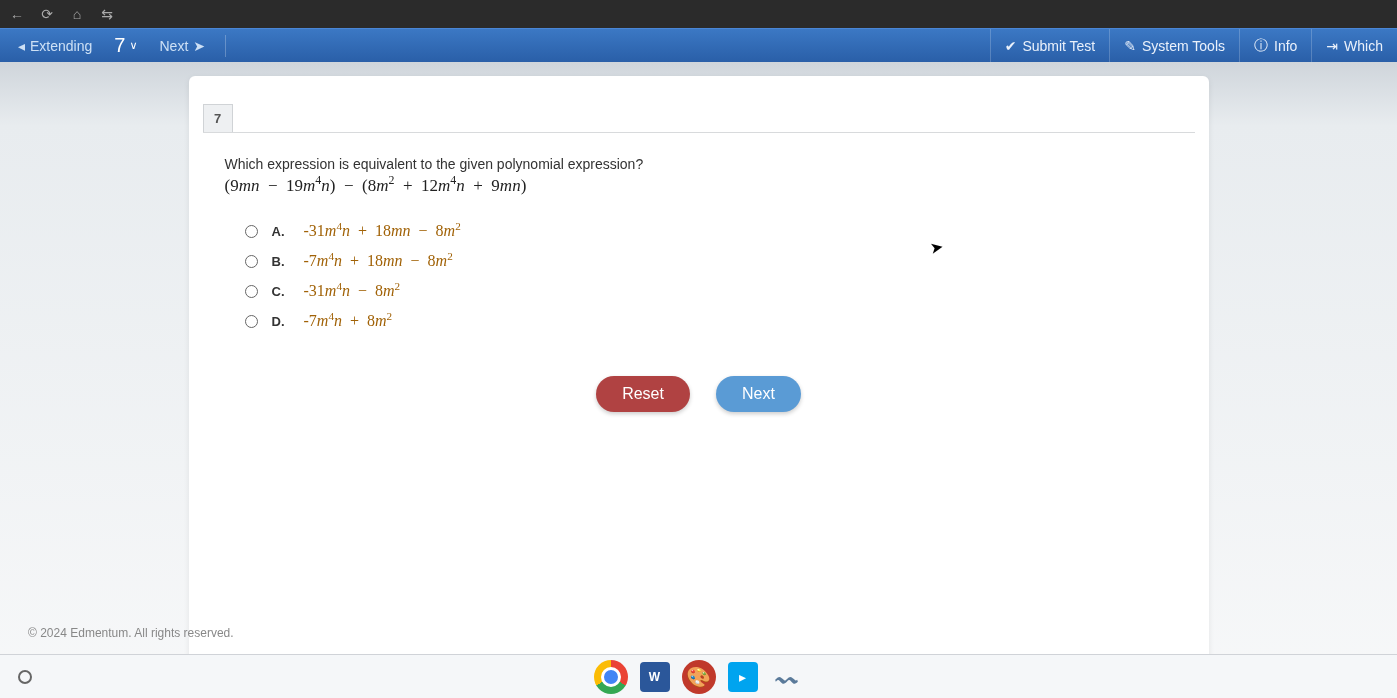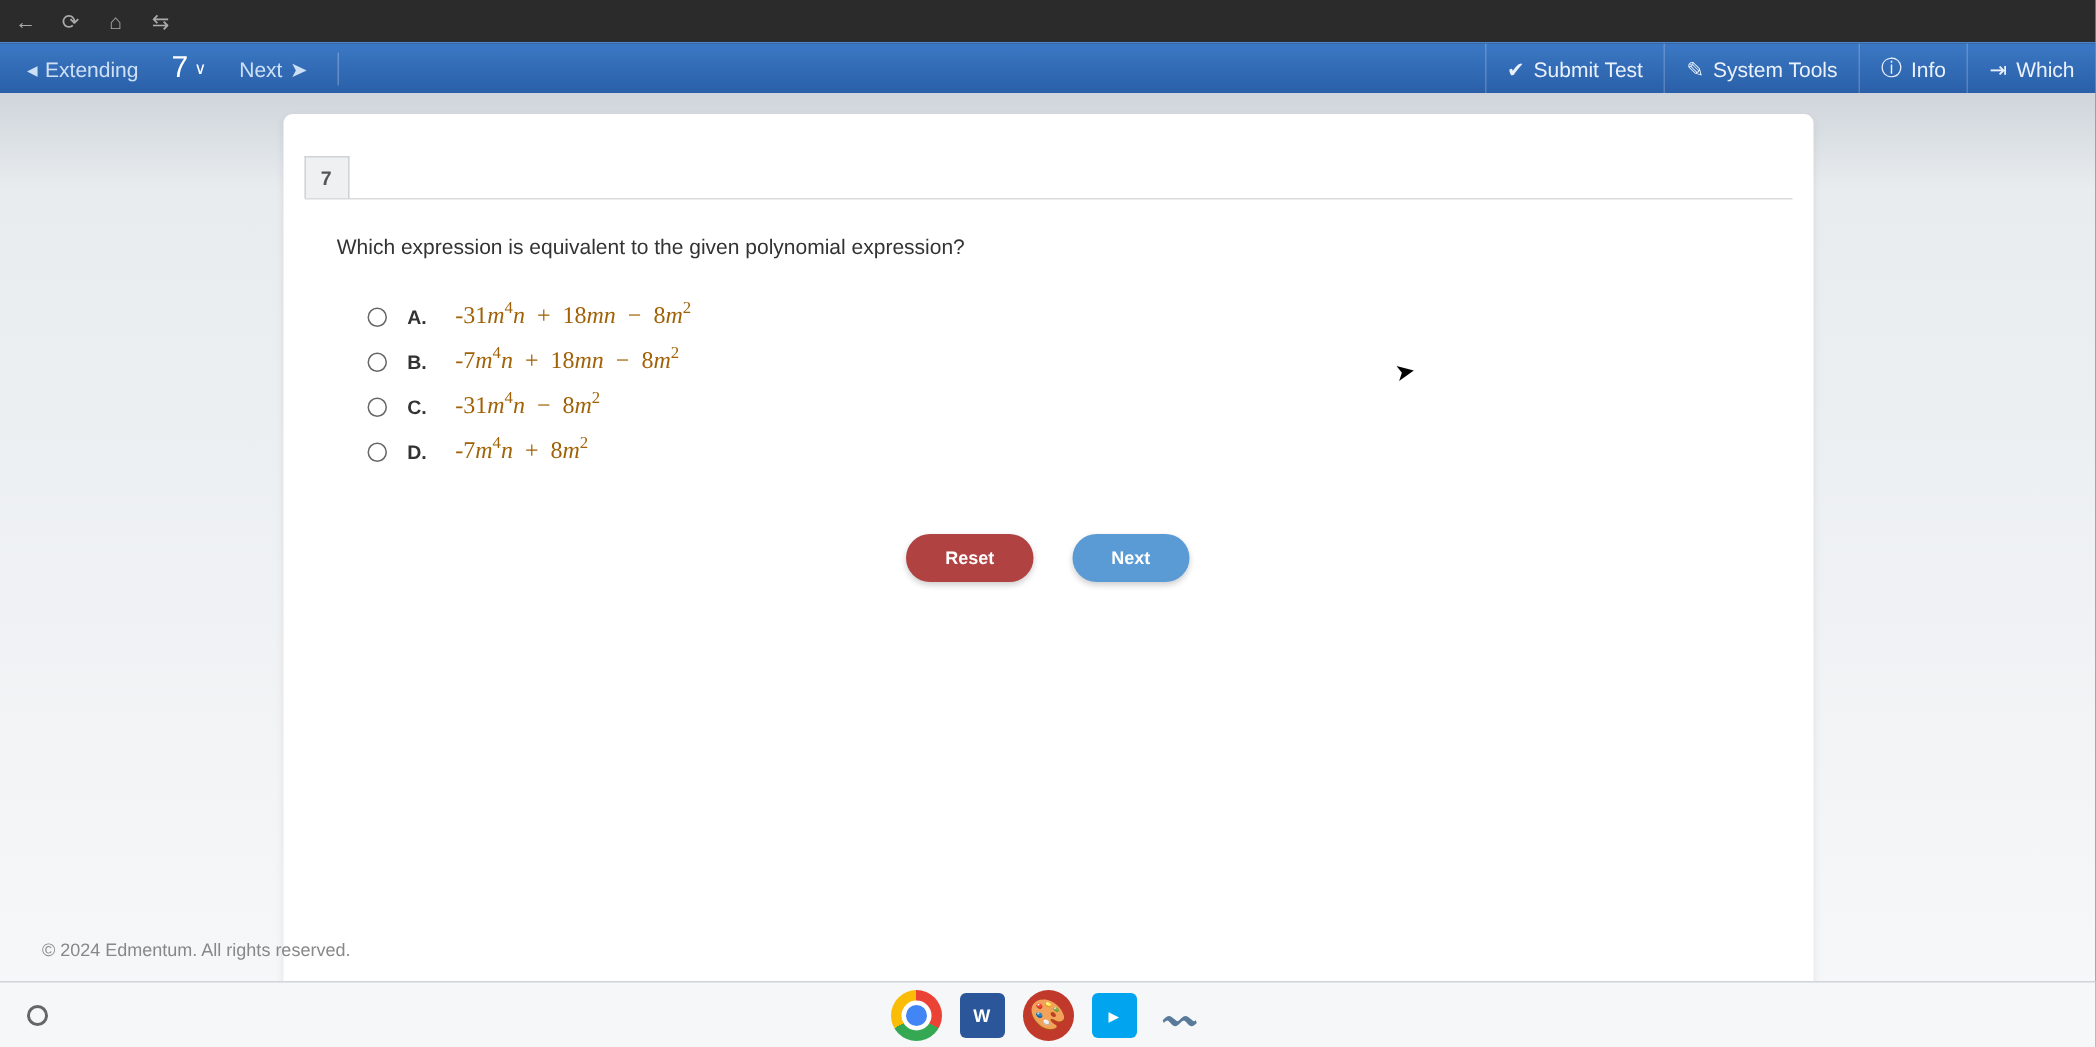--- a/index.html
+++ b/index.html
@@ -80,35 +80,35 @@
       top: 56px;
       left: 14px;
       right: 14px;
       border-top: 1px solid #d8dadc;
     }
     .q-body {
       padding: 80px 36px 30px 36px;
       color: #333;
     }
     .prompt1 { font-size: 14px; font-weight: bold; color: #333; margin-bottom: 22px; }
-    .prompt2 { font-size: 14px; color: #333; margin-bottom: 30px; }
+    .prompt2 { font-size: 14px; color: #333; margin-bottom: 4px; }
     .expression { font-family: 'Times New Roman', serif; font-size: 17px; margin-bottom: 26px; color: #222; }
     .options { padding-left: 20px; }
     .opt-row { display: flex; align-items: center; gap: 14px; margin-bottom: 12px; font-size: 14px; }
     .radio { width: 13px; height: 13px; border: 1.5px solid #666; border-radius: 50%; flex-shrink: 0; }
     .opt-letter { font-weight: bold; font-size: 13px; width: 18px; color: #333; }
     .opt-text { font-family: 'Times New Roman', serif; font-size: 16px; color: #a16207; }
     sup { font-size: 0.7em; vertical-align: super; line-height: 0; }
     .action-row { display: flex; justify-content: center; gap: 26px; margin-top: 46px; }
     .btn {
       padding: 9px 26px;
       border-radius: 20px;
       border: none;
-      font-size: 12px;
-      font-weight: bold;
+      font-size: 16px;
+      font-weight: normal;
       color: #fff;
       cursor: pointer;
       box-shadow: 0 2px 4px rgba(0,0,0,0.2);
     }
     .btn-reset { background: #b04242; }
     .btn-next { background: #5a9bd5; }
     .footer {
       position: absolute;
       bottom: 58px;
       left: 28px;
@@ -193,20 +193,21 @@
     </div>
   </div>
 </div>
 
 <div class="content-area">
   <div class="card">
     <div class="q-tab">7</div>
     <div class="q-divider"></div>
     <div class="q-body">
       <div class="prompt2">Which expression is equivalent to the given polynomial expression?</div>
+      <div class="expression">(9<i>mn</i> &nbsp;−&nbsp; 19<i>m</i><sup>4</sup><i>n</i>) &nbsp;−&nbsp; (8<i>m</i><sup>2</sup> &nbsp;+&nbsp; 12<i>m</i><sup>4</sup><i>n</i> &nbsp;+&nbsp; 9<i>mn</i>)</div>
       <div class="options">
         <div class="opt-row">
           <div class="radio"></div>
           <div class="opt-letter">A.</div>
           <div class="opt-text">-31<i>m</i><sup>4</sup><i>n</i> &nbsp;+&nbsp; 18<i>mn</i> &nbsp;−&nbsp; 8<i>m</i><sup>2</sup></div>
         </div>
         <div class="opt-row">
           <div class="radio"></div>
           <div class="opt-letter">B.</div>
           <div class="opt-text">-7<i>m</i><sup>4</sup><i>n</i> &nbsp;+&nbsp; 18<i>mn</i> &nbsp;−&nbsp; 8<i>m</i><sup>2</sup></div>

